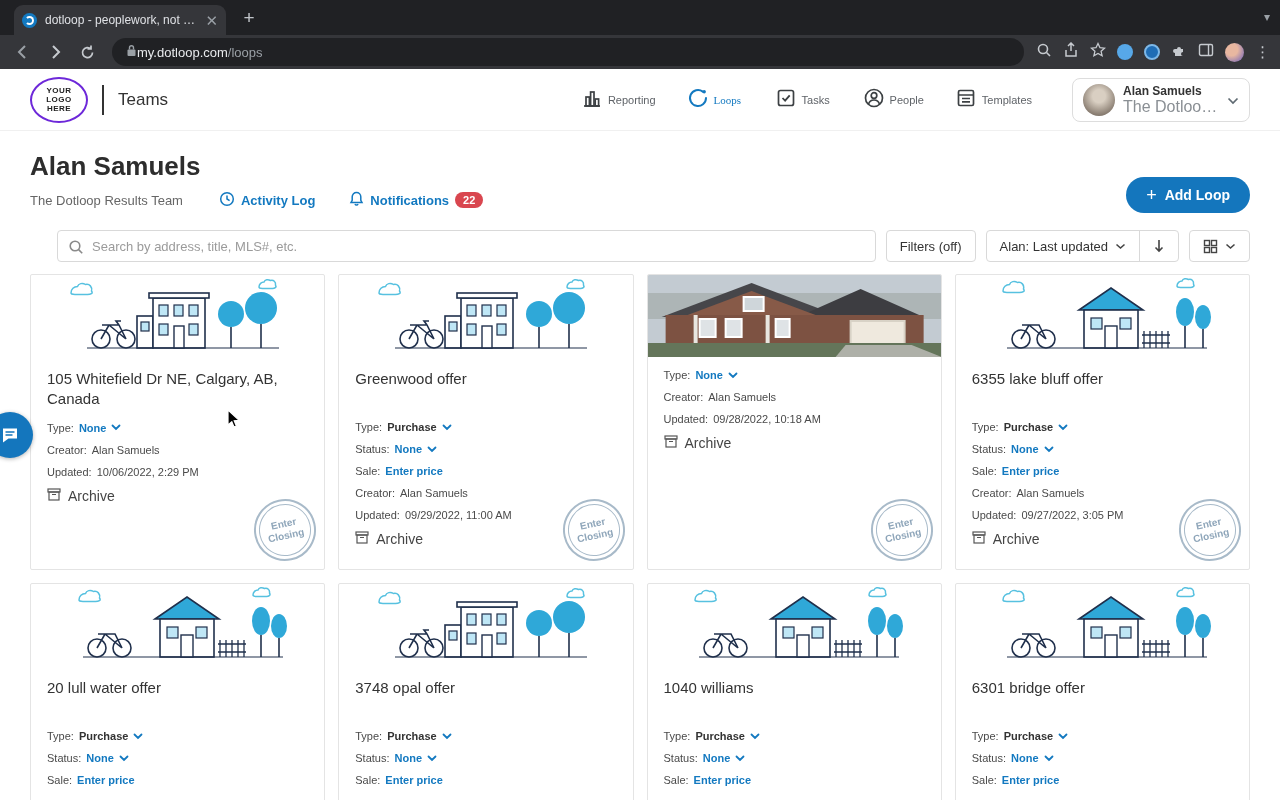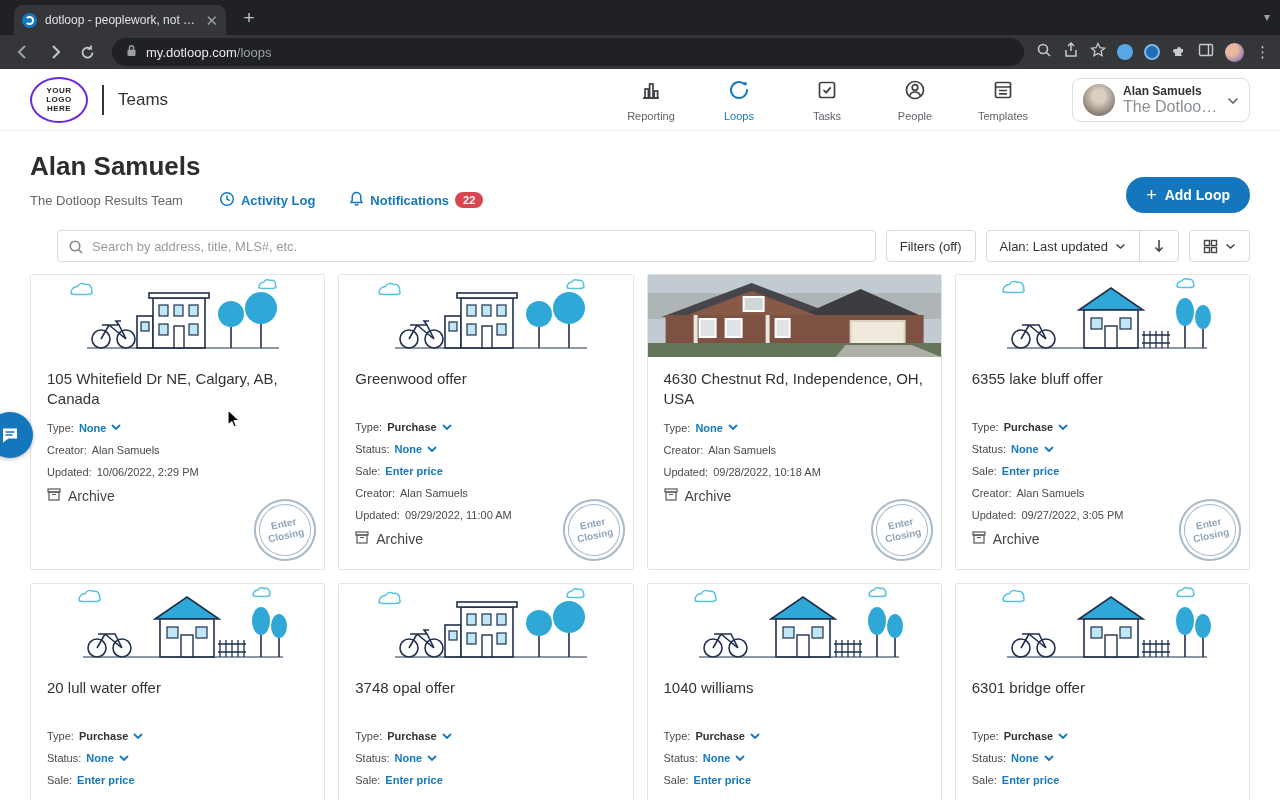--- a/index.html
+++ b/index.html
@@ -15,44 +15,44 @@
   .favicon::after { content:""; position:absolute; inset:3px; border:2px solid #fff; border-radius:50%; border-left-color:transparent; }
   .tab-title { color:#dfe1e5; font-size:12px; white-space:nowrap; overflow:hidden; text-overflow:ellipsis; flex:1; }
   .tab-close { color:#9aa0a6; font-size:15px; line-height:1; cursor:default; }
   .newtab { color:#c0c4c9; font-size:19px; margin:0 0 4px 10px; width:26px; height:26px;
     display:flex; align-items:center; justify-content:center; }
   .tabs-chevron { position:absolute; right:10px; top:10px; color:#9aa0a6; font-size:12px; }
 
   .btoolbar { height:34px; background:#35363a; display:flex; align-items:center; padding:0 10px; gap:6px; }
   .nav-btn { width:26px; height:26px; display:flex; align-items:center; justify-content:center; color:#c6cacf; }
   .urlbar { flex:1; height:28px; background:#202124; border-radius:14px; margin:0 6px;
-    display:flex; align-items:center; padding:0 14px; gap:9px; }
+    display:flex; align-items:center; padding:0 14px; }
   .url-host { color:#e8eaed; font-size:13px; }
   .url-path { color:#9aa0a6; font-size:13px; }
   .chrome-icons { display:flex; align-items:center; gap:11px; }
   .ext-dot { width:16px; height:16px; border-radius:50%; }
   .ext-dot.a { background:#57a8e8; }
   .ext-dot.b { background:#1f6db5; border:2px solid #7db8e8; }
   .chrome-avatar { width:19px; height:19px; border-radius:50%;
     background:radial-gradient(circle at 35% 35%, #e8b7a0 35%, #7a6ab8 90%); }
   .kebab { color:#c6cacf; font-size:15px; letter-spacing:0; }
 
   
   .app-header { height:62px; background:#fff; display:flex; align-items:center; padding:0 30px;
     border-bottom:1px solid #f0f0f0; }
   .logo-oval { width:58px; height:46px; border:2px solid #6d28d9; border-radius:50%;
     display:flex; flex-direction:column; align-items:center; justify-content:center;
     font-size:8px; font-weight:bold; letter-spacing:.5px; line-height:1.15; color:#222; }
   .logo-sep { width:2px; height:30px; background:#333; margin:0 14px; }
   .teams-label { font-size:17px; color:#333; }
   .main-nav { display:flex; gap:30px; margin-left:auto; margin-right:40px; }
-  .nav-item { display:flex; flex-direction:column; align-items:center; gap:4px; min-width:58px; color:#3c4043; cursor:pointer; }
+  .nav-item { display:flex; flex-direction:row; align-items:center; gap:4px; min-width:58px; color:#3c4043; cursor:pointer; }
   .nav-item .nav-label { font-size:11px; color:#5f6368; }
   .nav-item.active { color:#1379c0; }
-  .nav-item.active .nav-label { color:#1379c0; }
+  .nav-item.active .nav-label { color:#1379c0;font-family:Liberation Serif, serif; }
   .profile-chip { display:flex; align-items:center; gap:8px; border:1px solid #ddd; border-radius:8px;
     padding:5px 10px; width:178px; }
   .profile-avatar { width:32px; height:32px; border-radius:50%; flex:0 0 auto;
     background:radial-gradient(circle at 50% 38%, #d9cfc2 25%, #8e8276 70%, #5d554c); }
   .profile-texts { flex:1; min-width:0; }
   .profile-name { font-size:12px; font-weight:bold; color:#333; white-space:nowrap; }
   .profile-sub { font-size:16px; color:#8a8f94; white-space:nowrap; overflow:hidden; text-overflow:ellipsis; }
 
   
   .page-header { position:relative; padding:20px 30px 0 30px; }
@@ -509,21 +509,20 @@
     <rect x="78" y="44" width="16" height="18" fill="#dfe3e6" stroke="#fff" stroke-width="2"></rect>
     <rect x="128" y="44" width="14" height="18" fill="#dfe3e6" stroke="#fff" stroke-width="2"></rect>
     <rect x="46" y="40" width="4" height="30" fill="#e8e6e0"></rect>
     <rect x="118" y="40" width="4" height="30" fill="#e8e6e0"></rect>
     <rect x="203" y="46" width="54" height="24" fill="#efe9de" stroke="#d8d2c6" stroke-width="2"></rect>
     <rect x="0" y="68" width="294" height="14" fill="#64755a"></rect>
     <polygon points="198,70 264,70 294,82 188,82" fill="#aeb0a8"></polygon>
   </svg>
 </div>
     <div class="card-body">
-      <div class="loop-title">4630 Chestnut Rd, Independence, OH, USA</div>
       <div class="card-fields">
             <div class="field-row">
               <span class="f-label">Type:</span>
               <span class="f-value v-link">None</span>
               <span class="f-chevron">
                 <svg width="10" height="7" viewBox="0 0 10 7">
                   <path d="M1.5 1.5L5 5l3.5-3.5" fill="none" stroke="currentColor" stroke-width="1.8" stroke-linecap="round"></path>
                 </svg>
               </span>
             </div>

